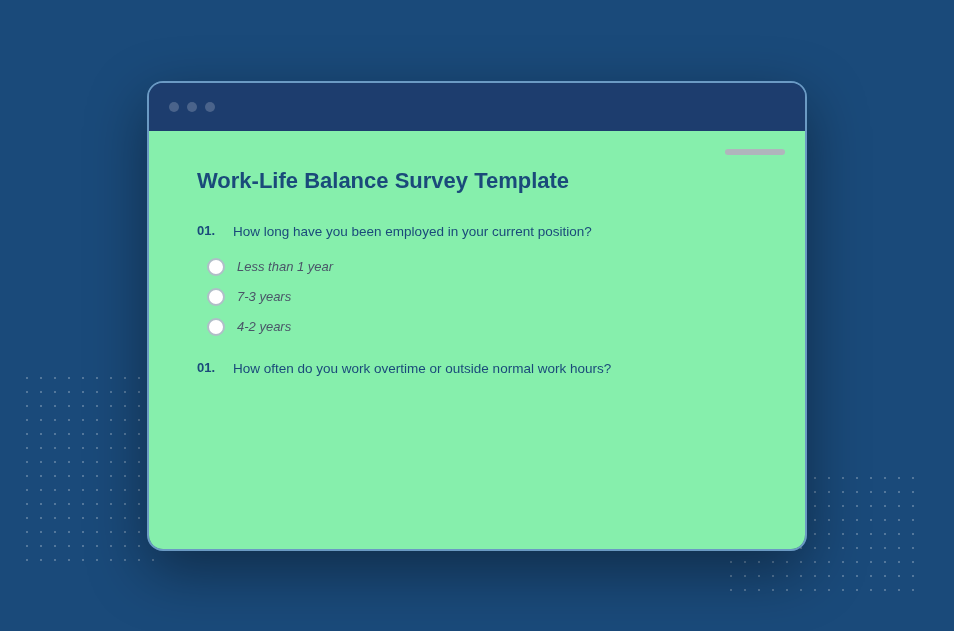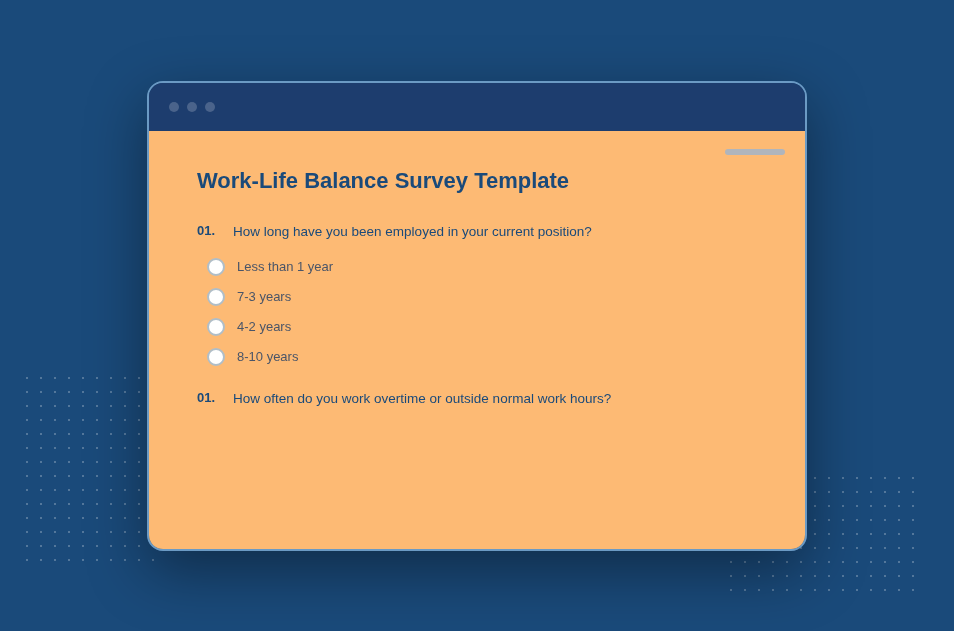--- a/index.html
+++ b/index.html
@@ -72,21 +72,21 @@
 
     .browser-dot {
       width: 10px;
       height: 10px;
       border-radius: 50%;
       background: rgba(255,255,255,0.2);
     }
 
     .browser-content {
       height: calc(100% - 48px);
-      background: #fdba74;
+      background: #86efac;
       overflow-y: auto;
       position: relative;
     }
 
     
     .browser-content::-webkit-scrollbar {
       width: 6px;
     }
     .browser-content::-webkit-scrollbar-track {
       background: #e8e9eb;
@@ -144,20 +144,21 @@
       line-height: 1.4;
       text-align: center;
     }
 
     .options-list {
       list-style: none;
       padding-left: 10px;
       display: flex;
       flex-direction: column;
       gap: 12px;
+      font-style: italic;
     }
 
     .option-item {
       display: flex;
       align-items: center;
       gap: 12px;
       cursor: pointer;
     }
 
     .radio-circle {
@@ -202,24 +203,20 @@
             <span class="option-label">Less than 1 year</span>
           </li>
           <li class="option-item">
             <div class="radio-circle"></div>
             <span class="option-label">7-3 years</span>
           </li>
           <li class="option-item">
             <div class="radio-circle"></div>
             <span class="option-label">4-2 years</span>
           </li>
-          <li class="option-item">
-            <div class="radio-circle"></div>
-            <span class="option-label">8-10 years</span>
-          </li>
         </ul>
       </div>
 
       <div class="question-block">
         <div class="question-header">
           <span class="question-number">01.</span>
           <span class="question-text">How often do you work overtime or outside normal work hours?</span>
         </div>
       </div>
 

